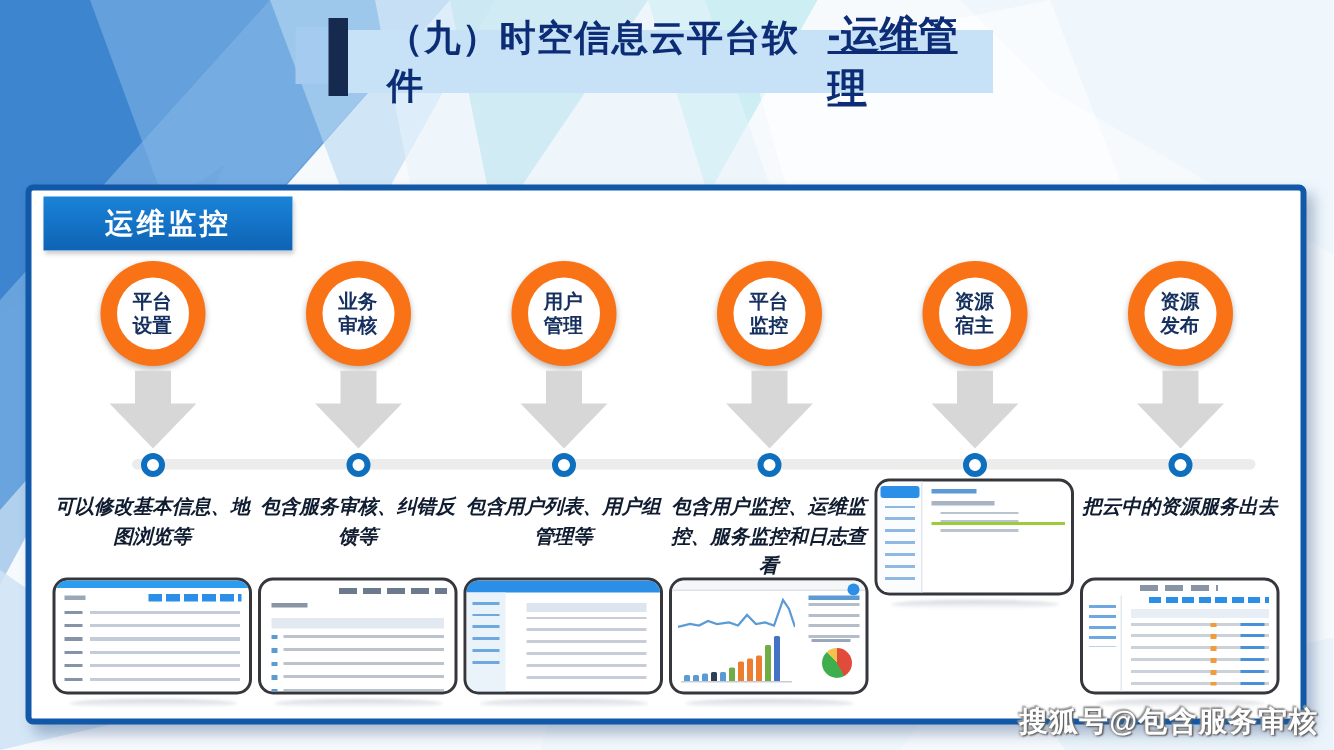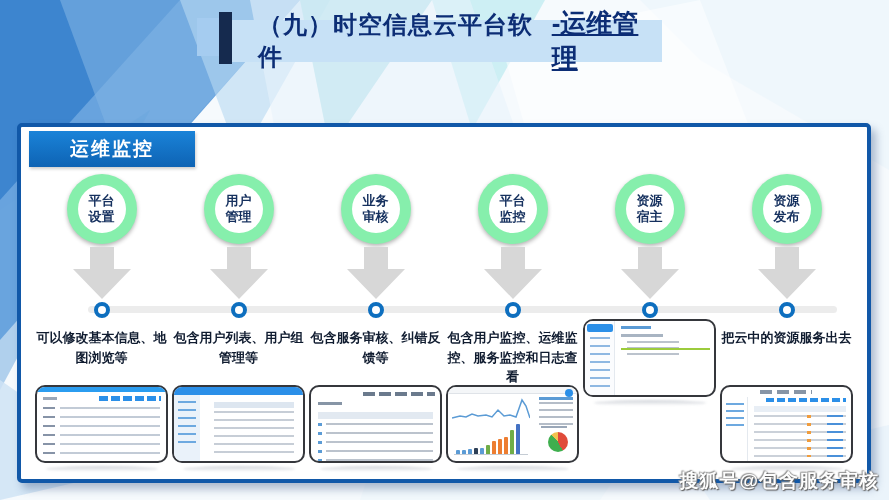--- a/index.html
+++ b/index.html
@@ -23,30 +23,30 @@
            box-shadow:5px 6px 9px rgba(40,70,120,.35);margin-top:15px; }
   .panel-label { position:absolute; left:8px; top:4px; width:166px; height:36px;
                  background:linear-gradient(180deg,#1a83d8,#0e63b4); color:#ffffff;
                  font-size:19px; font-weight:bold; display:flex; align-items:center; justify-content:center;
                  letter-spacing:2px; box-shadow:1px 2px 3px rgba(0,0,0,.2); }
 
   .cols { position:absolute; left:12px; right:12px; top:44px; display:flex; }
   .col { flex:1; display:flex; flex-direction:column; align-items:center; position:relative; z-index:1; }
 
   .circle-slot { height:76px; display:flex; align-items:center; justify-content:center; }
-  .ring { width:70px; height:70px; border-radius:50%; background:#86efac; display:flex; align-items:center; justify-content:center; box-shadow:0 2px 4px rgba(0,0,0,.3);text-align:center; }
+  .ring { width:70px; height:70px; border-radius:50%; background:#f97316; display:flex; align-items:center; justify-content:center; box-shadow:0 2px 4px rgba(0,0,0,.3);text-align:center; }
   .ring-inner { width:48px; height:48px; border-radius:50%; background:#ffffff; display:flex; flex-direction:column; align-items:center; justify-content:center; font-size:13px; font-weight:bold; color:#15305e; line-height:1.2; }
 
   .arrow-slot { height:54px; display:flex; align-items:flex-start; justify-content:center; }
 
   .dot-slot { height:18px; display:flex; align-items:center; justify-content:center; }
   .tl-dot { width:16px; height:16px; border-radius:50%; background:#ffffff; border:4px solid #0e6fbf; }
   .tl-line { position:absolute; left:55px; right:18px; top:135px; height:7px; background:#ececec; border-radius:4px; z-index:0; }
 
-  .desc-slot { height:66px; padding-top:9px; }
+  .desc-slot { height:66px; padding-top:9px;font-style:italic; }
   .desc { font-size:13px; font-weight:bold; color:#101c30; text-align:center; line-height:1.5; width:136px; }
 
   .shot-slot { height:92px; display:flex; flex-direction:column; align-items:center; }
   .shot { width:133px; height:78px; background:#ffffff; border:2px solid #35373c; border-radius:10px; position:relative; overflow:hidden; }
   .reflection { width:112px; height:6px; margin-top:3px; background:linear-gradient(180deg,rgba(100,110,130,.3),rgba(100,110,130,0)); border-radius:50%; filter:blur(1px); }
 
   
   .s1-top { position:absolute; top:0; left:0; right:0; height:5px; background:#2b9df0; }
   .s1-label { position:absolute; top:10px; left:6px; width:14px; height:3px; background:#9aa7b8; }
   .s1-btns { position:absolute; top:9px; right:5px; width:62px; height:5px; background:repeating-linear-gradient(90deg,#2b8fe8 0 9px,rgba(0,0,0,0) 9px 12px); }
@@ -165,20 +165,52 @@
           <div class="s1-rows"></div>
         </div>
         <div class="reflection"></div>
       </div>
     </div>
 
     <div class="col">
       <div class="circle-slot">
         <div class="ring">
           <div class="ring-inner">
+            <span>业务</span>
+            <span>审核</span>
+          </div>
+        </div>
+      </div>
+      <div class="arrow-slot">
+        <svg width="58" height="52" viewBox="0 0 58 52">
+            <path d="M17,0 h24 v22 h17 L29,52 0,22 h17 z" fill="#d7d7d7"></path>
+          </svg>
+      </div>
+      <div class="dot-slot">
+          <div class="tl-dot"></div>
+        </div>
+      <div class="desc-slot">
+          <div class="desc">包含服务审核、纠错反馈等</div>
+        </div>
+      <div class="shot-slot">
+        <div class="shot">
+          <div class="s3-nav"></div>
+          <div class="s3-title"></div>
+          <div class="s3-thead"></div>
+          <div class="s3-checks"></div>
+          <div class="s3-rows"></div>
+        </div>
+        <div class="reflection"></div>
+      </div>
+    </div>
+
+    <div class="col">
+      <div class="circle-slot">
+        <div class="ring">
+          <div class="ring-inner">
             <span>用户</span>
             <span>管理</span>
           </div>
         </div>
       </div>
       <div class="arrow-slot">
         <svg width="58" height="52" viewBox="0 0 58 52">
             <path d="M17,0 h24 v22 h17 L29,52 0,22 h17 z" fill="#d7d7d7"></path>
           </svg>
       </div>
@@ -188,52 +220,20 @@
       <div class="desc-slot">
           <div class="desc">包含用户列表、用户组管理等</div>
         </div>
       <div class="shot-slot">
         <div class="shot">
           <div class="s2-head"></div>
           <div class="s2-side"></div>
           <div class="s2-siderows"></div>
           <div class="s2-thead"></div>
           <div class="s2-rows"></div>
-        </div>
-        <div class="reflection"></div>
-      </div>
-    </div>
-
-    <div class="col">
-      <div class="circle-slot">
-        <div class="ring">
-          <div class="ring-inner">
-            <span>业务</span>
-            <span>审核</span>
-          </div>
-        </div>
-      </div>
-      <div class="arrow-slot">
-        <svg width="58" height="52" viewBox="0 0 58 52">
-            <path d="M17,0 h24 v22 h17 L29,52 0,22 h17 z" fill="#d7d7d7"></path>
-          </svg>
-      </div>
-      <div class="dot-slot">
-          <div class="tl-dot"></div>
-        </div>
-      <div class="desc-slot">
-          <div class="desc">包含服务审核、纠错反馈等</div>
-        </div>
-      <div class="shot-slot">
-        <div class="shot">
-          <div class="s3-nav"></div>
-          <div class="s3-title"></div>
-          <div class="s3-thead"></div>
-          <div class="s3-checks"></div>
-          <div class="s3-rows"></div>
         </div>
         <div class="reflection"></div>
       </div>
     </div>
 
     <div class="col">
       <div class="circle-slot">
         <div class="ring">
           <div class="ring-inner">
             <span>平台</span>

